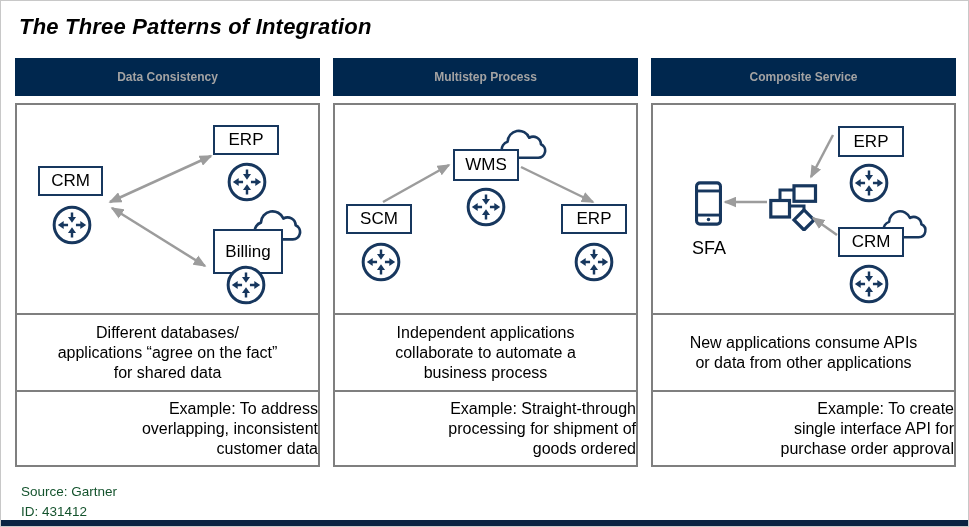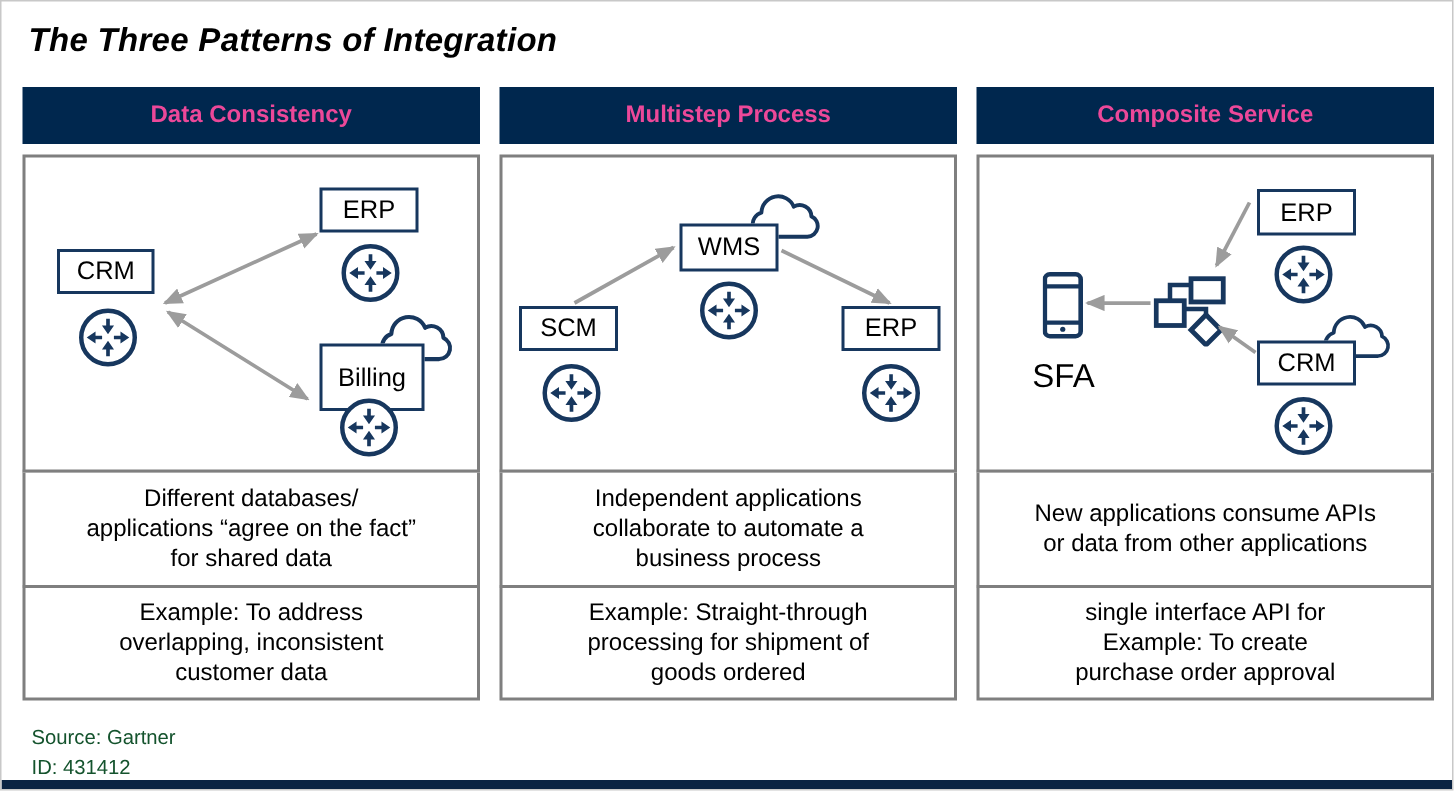--- a/index.html
+++ b/index.html
@@ -16,50 +16,50 @@
   .title {
     position:absolute; left:18px; top:13px;
     font-size:22px; font-weight:700; letter-spacing:0.2px;font-style:italic;
   }
   .cols {
     position:absolute; left:14px; top:57px; width:941px;
     display:flex; gap:13px;
   }
   .col { width:305px; flex:0 0 305px; }
   .colheader {
-    height:38px; background:#00274e; color:#ec4899;
-    font-size:16px; font-weight:700;
+    height:38px; background:#00274e; color:#a3a3a3;
+    font-size:12px; font-weight:700;
     display:flex; align-items:center; justify-content:center;
   }
   .diagram {
     position:relative; margin-top:7px; height:212px;
     background:#ffffff; border:2px solid #7f7f7f; box-sizing:border-box;
   }
   .tbox {
     border:2px solid #7f7f7f; margin-top:-2px; box-sizing:border-box;
     text-align:center; font-size:16px; line-height:1.25;
     display:flex; flex-direction:column; justify-content:center;
     background:#ffffff;
   }
   .desc { height:79px; }
-  .example { height:77px; }
+  .example { height:77px;align-items:flex-end; }
   .nodebox {
     position:absolute; z-index:2;
     background:#ffffff; border:2.5px solid #17375e; box-sizing:border-box;
     font-size:17px; display:flex; align-items:center; justify-content:center;
   }
   .ic { position:absolute; z-index:2; }
   .cloud { z-index:1; }
   .arrows {
     position:absolute; left:0; top:0; width:100%; height:100%;
     z-index:3; pointer-events:none;
   }
   .arrows line { stroke:#9c9c9c; stroke-width:2.5; }
   .freelabel {
-    position:absolute; z-index:2; font-size:22px; text-align:center;
+    position:absolute; z-index:2; font-size:18px; text-align:center;
   }
   .footer {
     position:absolute; left:20px; top:481px;
     font-size:13.5px; line-height:1.5; color:#14532d;
   }
   .bottombar {
     position:absolute; left:0; bottom:0; width:100%; height:6px;
     background:#0a2342;
   }
 </style>
@@ -196,22 +196,22 @@
       <div class="nodebox" style="left:185px;top:122px;width:66px;height:30px">CRM</div>
       <svg class="ic" style="left:195px;top:158px" width="42" height="42">
           <use href="#sym-router"></use>
         </svg>
     </div>
     <div class="tbox desc">
       <div>New applications consume APIs</div>
       <div>or data from other applications</div>
     </div>
     <div class="tbox example">
+      <div>Example: To create</div>
       <div>single interface API for</div>
-      <div>Example: To create</div>
       <div>purchase order approval</div>
     </div>
   </section>
 
 </div>
 
 <div class="footer">
   <div>Source: Gartner</div>
   <div>ID: 431412</div>
 </div>

